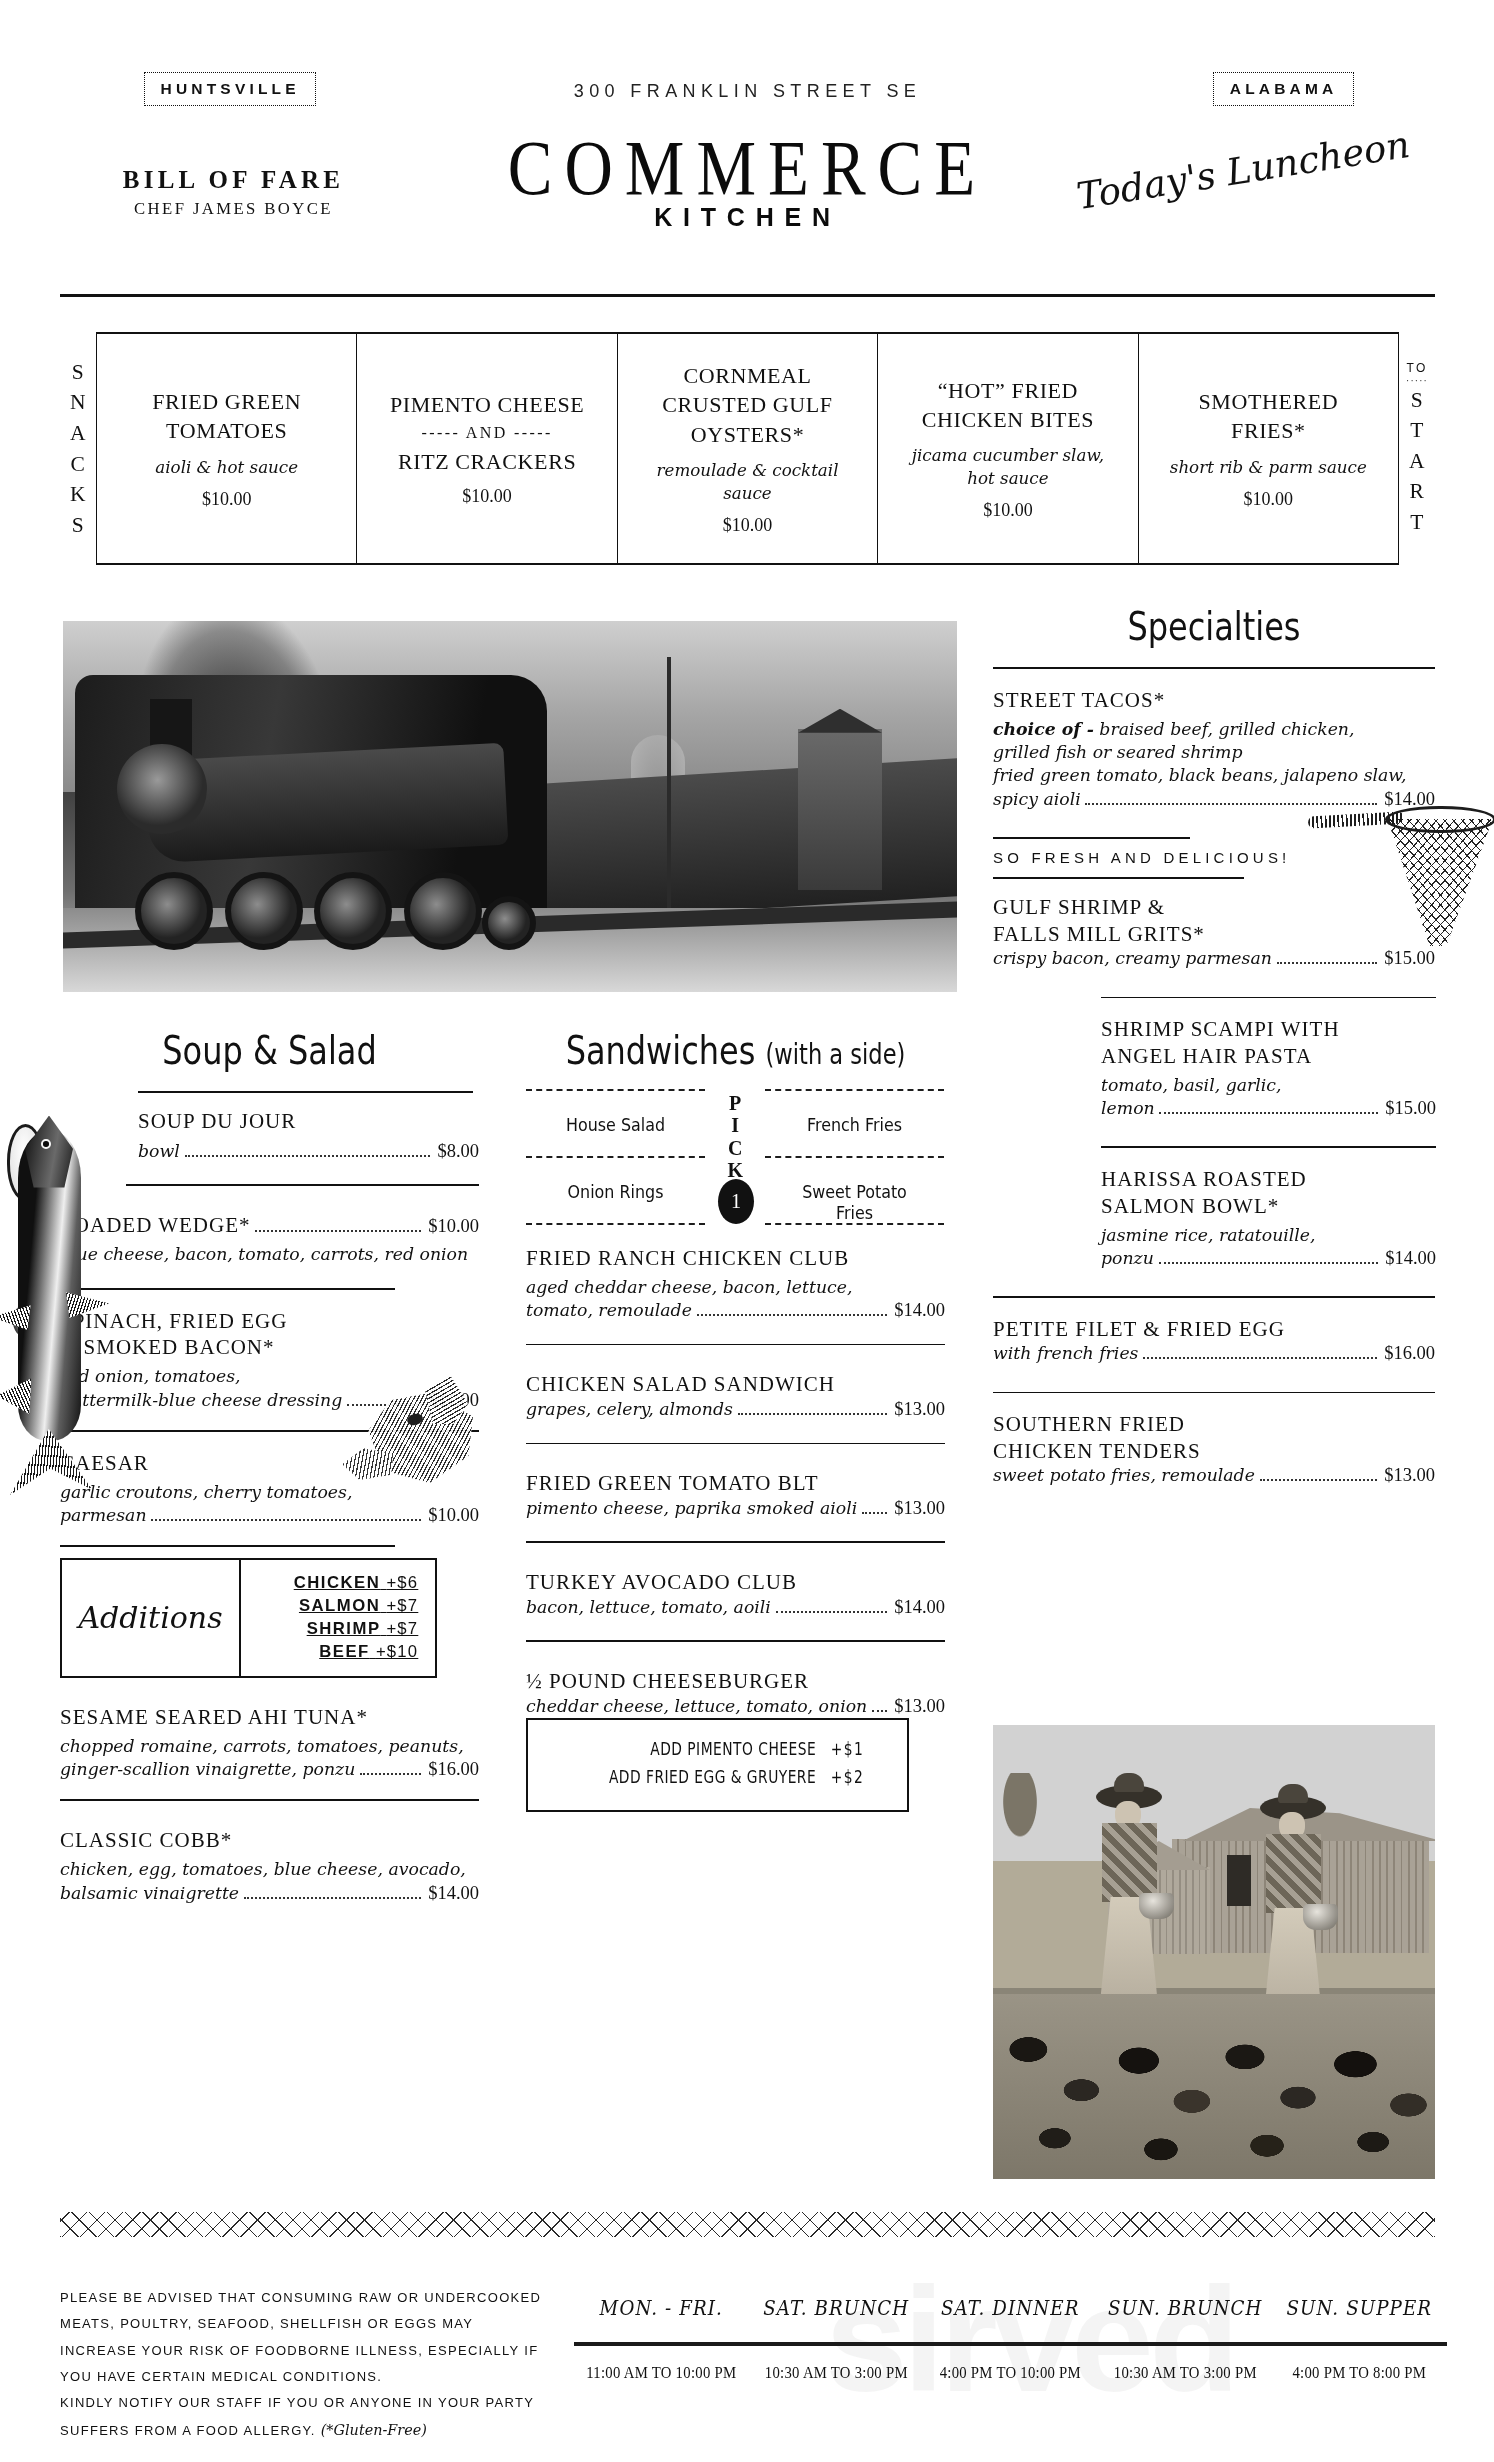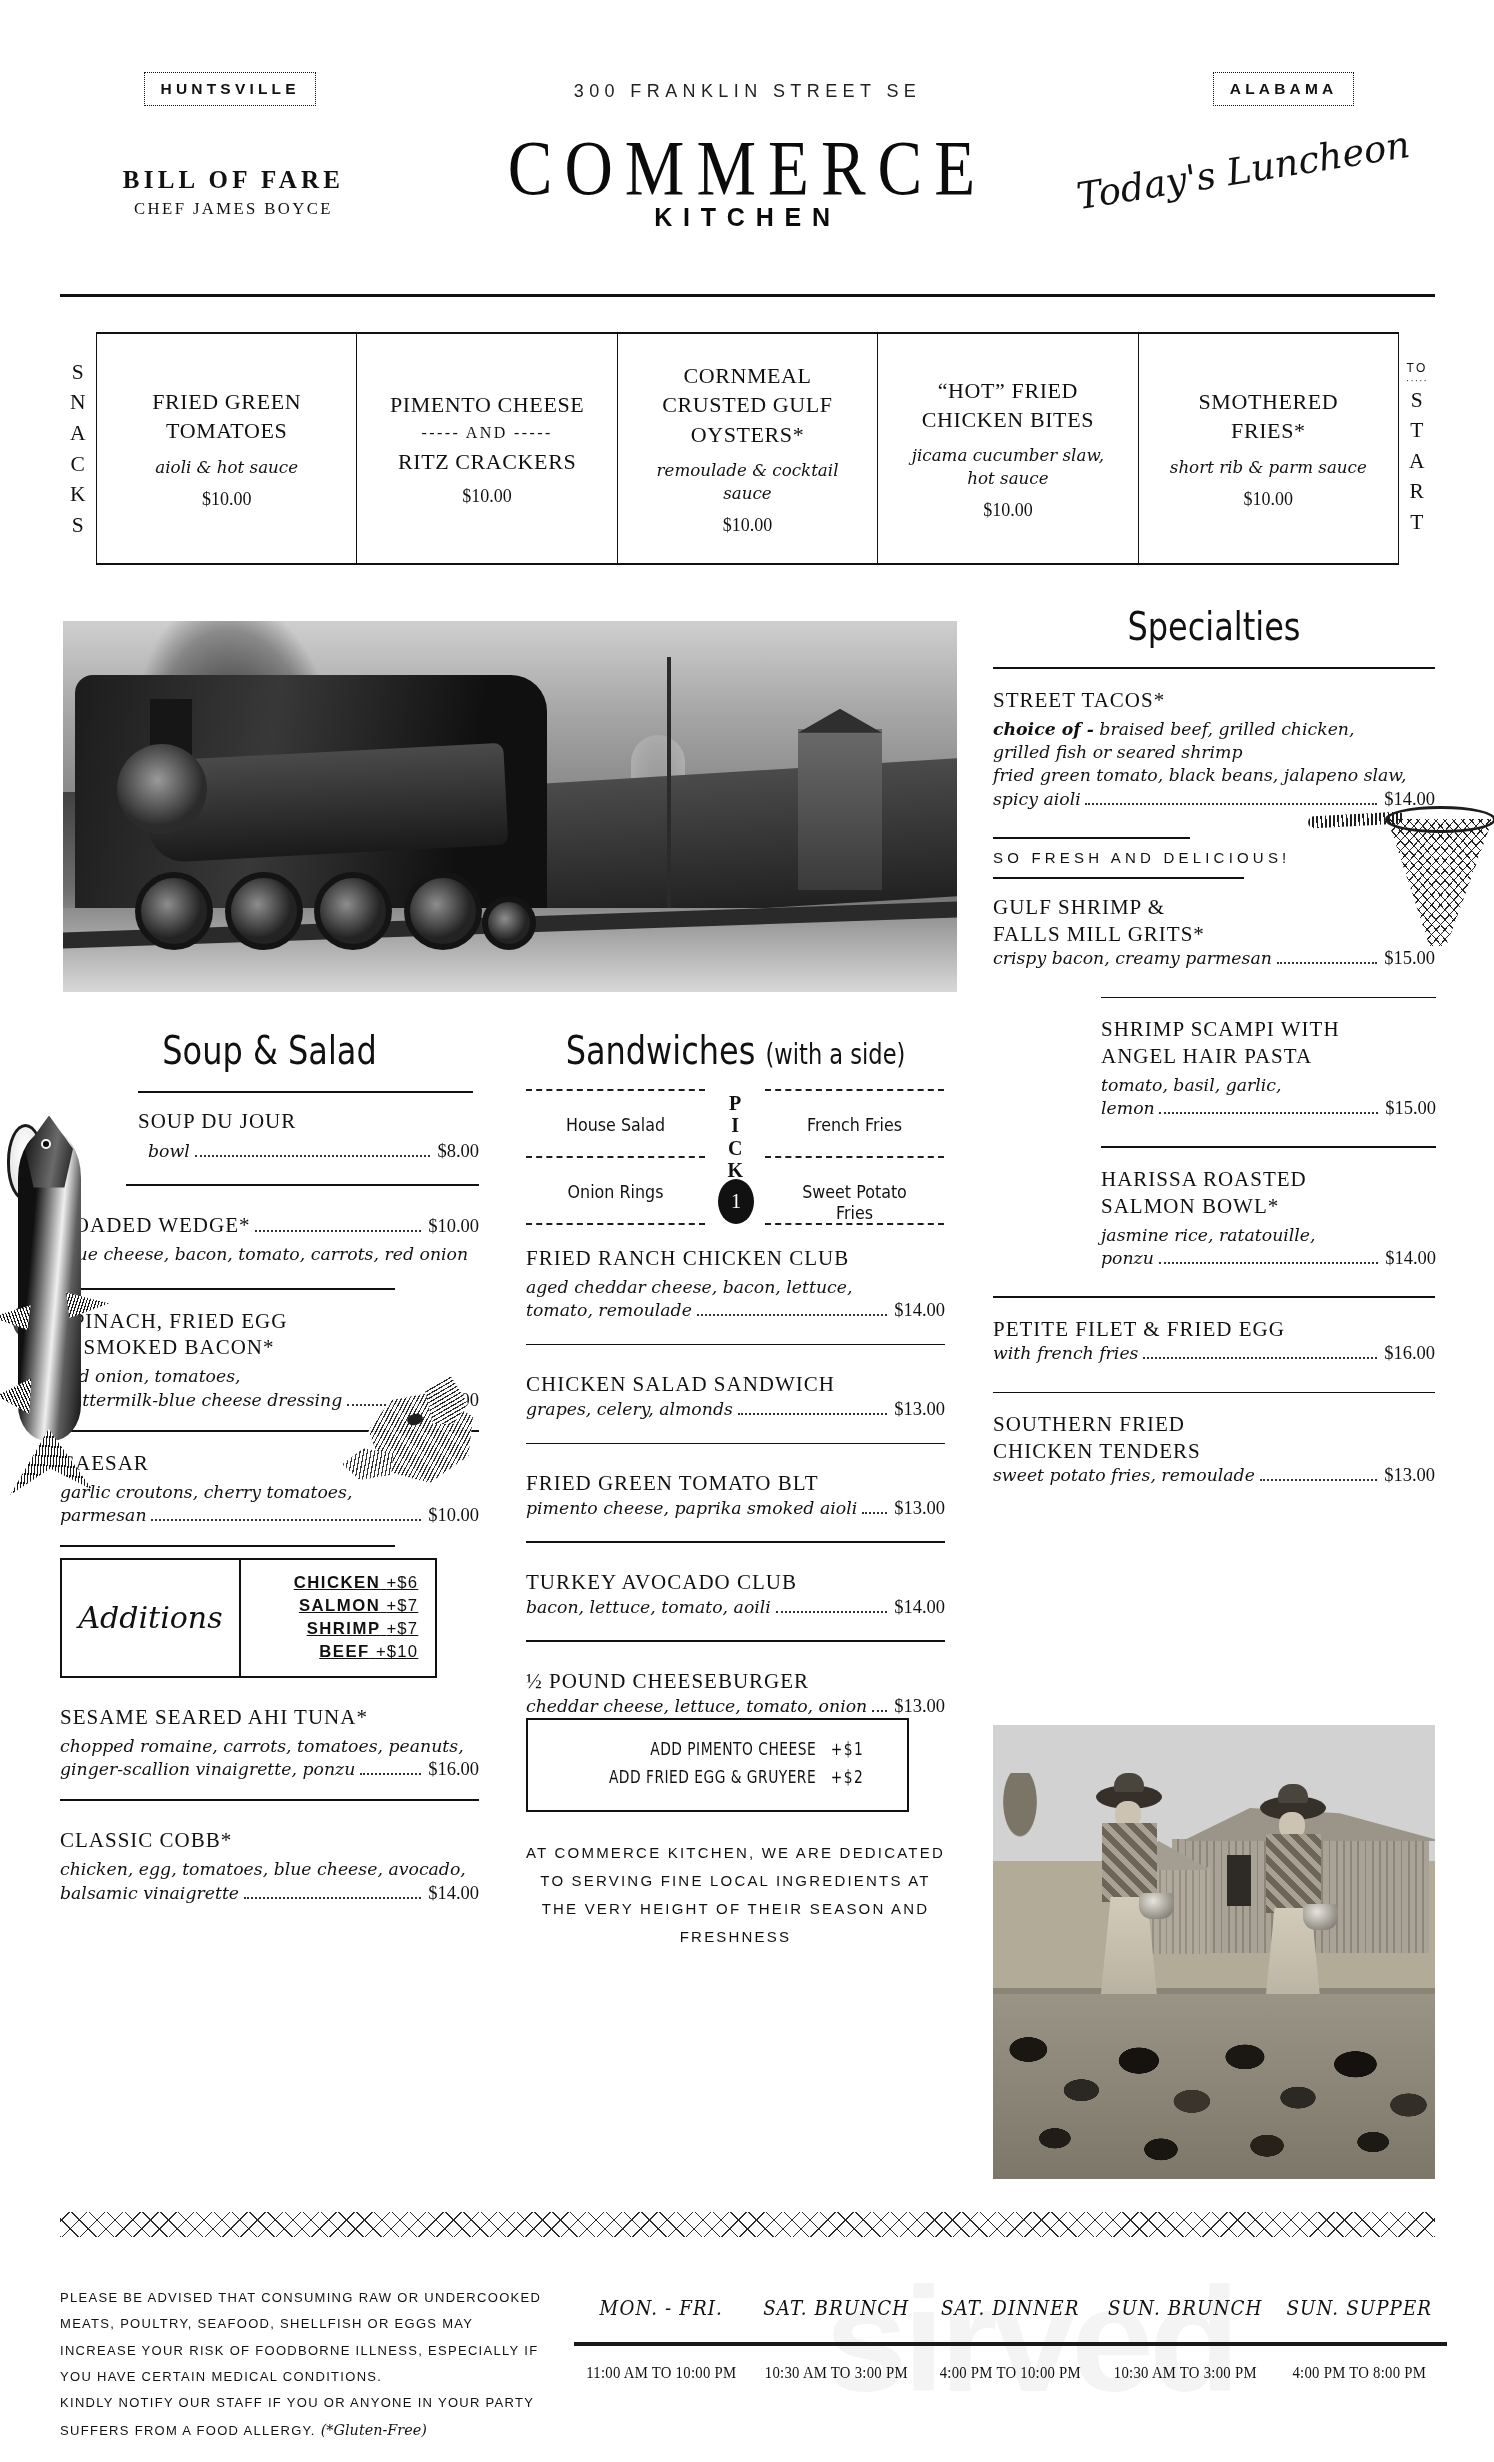--- a/index.html
+++ b/index.html
@@ -375,21 +375,21 @@
   .hours-times { display:flex; }
   .hours-times div {
     font-family: "Liberation Serif", serif; font-size: 16px; text-align:center;
     letter-spacing: 0.3px; transform: scaleX(.92); white-space: nowrap;
   }
   .watermark {
     position:absolute; left:825px; top:2254px;
     font-family: "Liberation Sans", sans-serif; font-size: 149px; font-weight: 700;
     color: rgba(0,0,0,.045); letter-spacing: -4.8px; pointer-events:none; user-select:none;
   }
-  .mt8 { margin-top: 4.8px; margin-left: 10px; } .mt18{margin-top:10.8px;} .mt26{margin-top:15.5px;} .mt30{margin-top:18px;}
+  .mt8 { margin-top: 4.8px; } .mt18{margin-top:10.8px;} .mt26{margin-top:15.5px;} .mt30{margin-top:18px;}
   .mt36 { margin-top: 21.5px; } .mt44{margin-top:26px;}
 </style>
 </head>
 <body>
 
 <div class="page">
 
   <div class="header">
     <div class="ticket-box" id="box-huntsville">HUNTSVILLE</div>
     <div class="ticket-box" id="box-alabama">ALABAMA</div>
@@ -698,21 +698,20 @@
       <div class="addon-line">
         <span>ADD PIMENTO CHEESE</span>
         &nbsp;&nbsp;<span style="letter-spacing:1.8px">+$1</span>
       </div>
       <div class="addon-line">
         <span>ADD FRIED EGG &amp; GRUYERE</span>
         &nbsp;&nbsp;<span style="letter-spacing:1.8px">+$2</span>
       </div>
     </div>
 
-    <div class="mission">AT COMMERCE KITCHEN, WE ARE DEDICATED TO SERVING FINE LOCAL INGREDIENTS AT THE VERY HEIGHT OF THEIR SEASON AND FRESHNESS</div>
   </div>
 
   <div class="col" id="col-spec">
     <div class="script-title">Specialties</div>
     <div id="spec-body" class="mt30">
         <div class="hr-thin"></div>
         <div class="item mt30">
       <div class="item-name">STREET TACOS*</div>
       <div class="item-desc"><b>choice of -</b> braised beef, grilled chicken,</div>
       <div class="item-desc" style="margin-top:0">grilled fish or seared shrimp</div>

